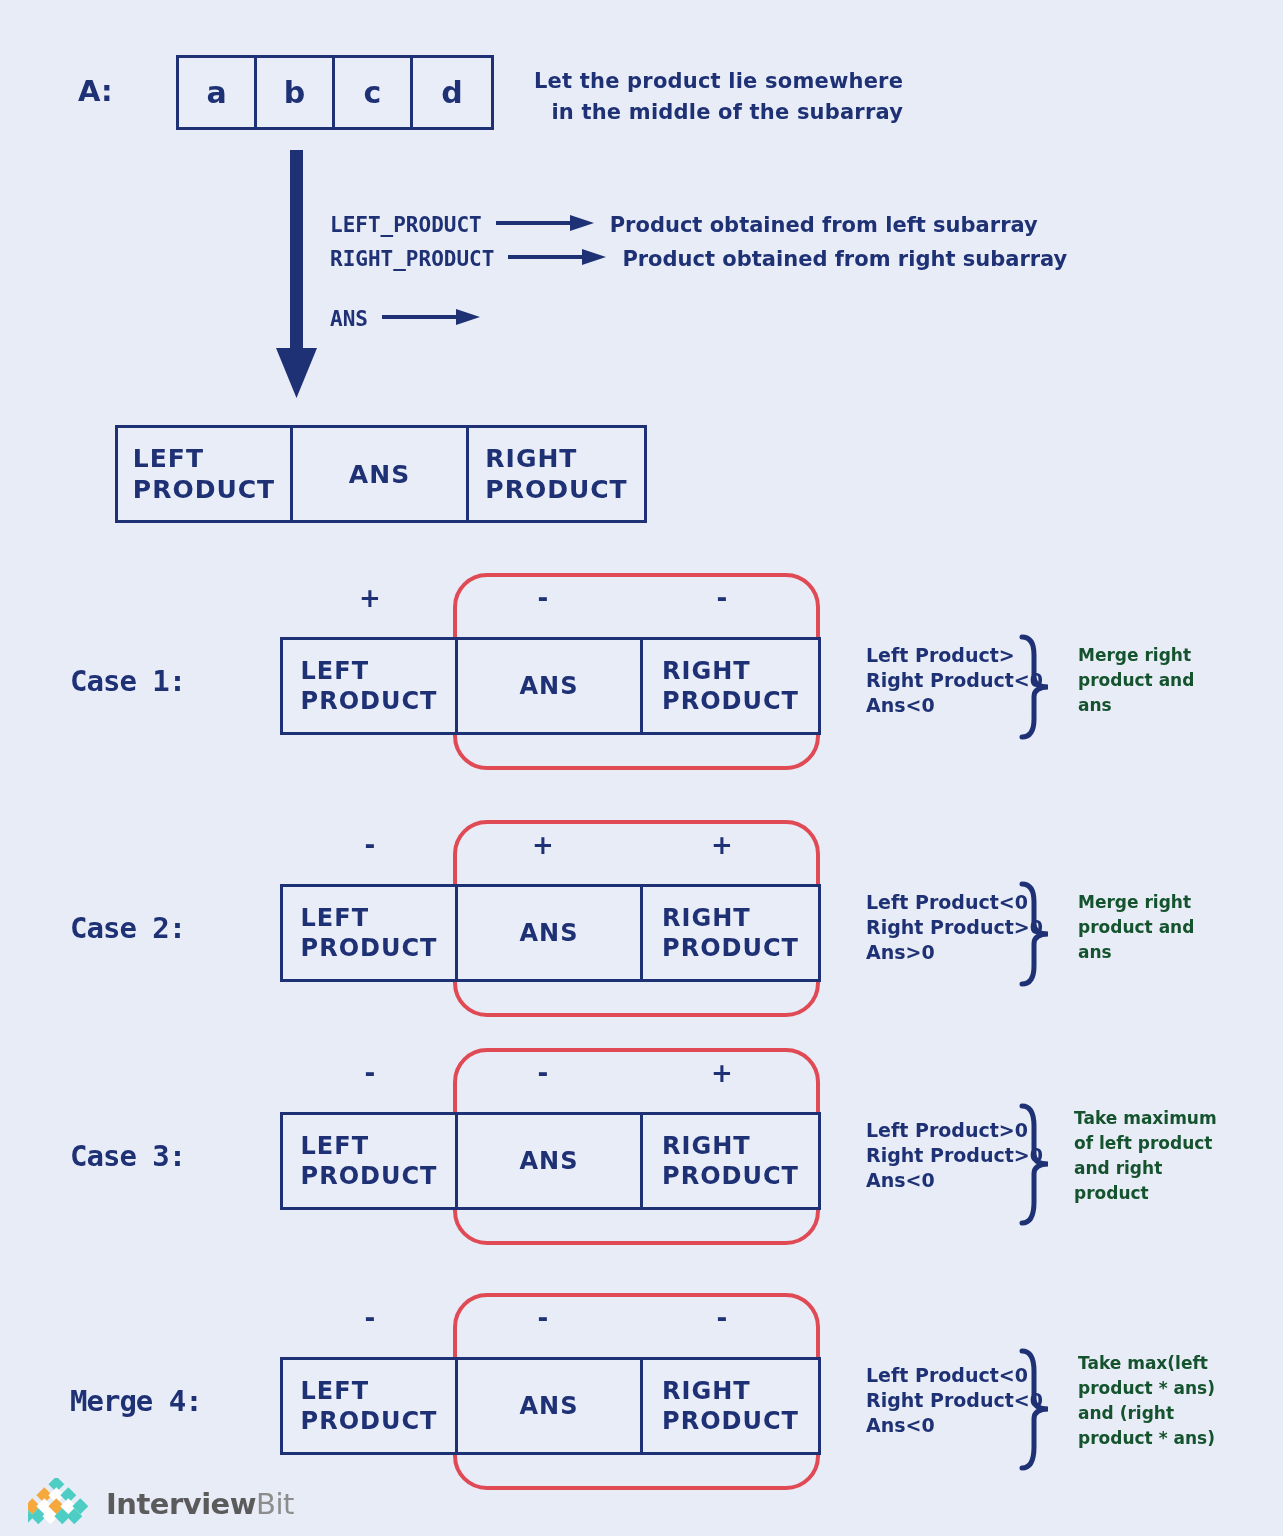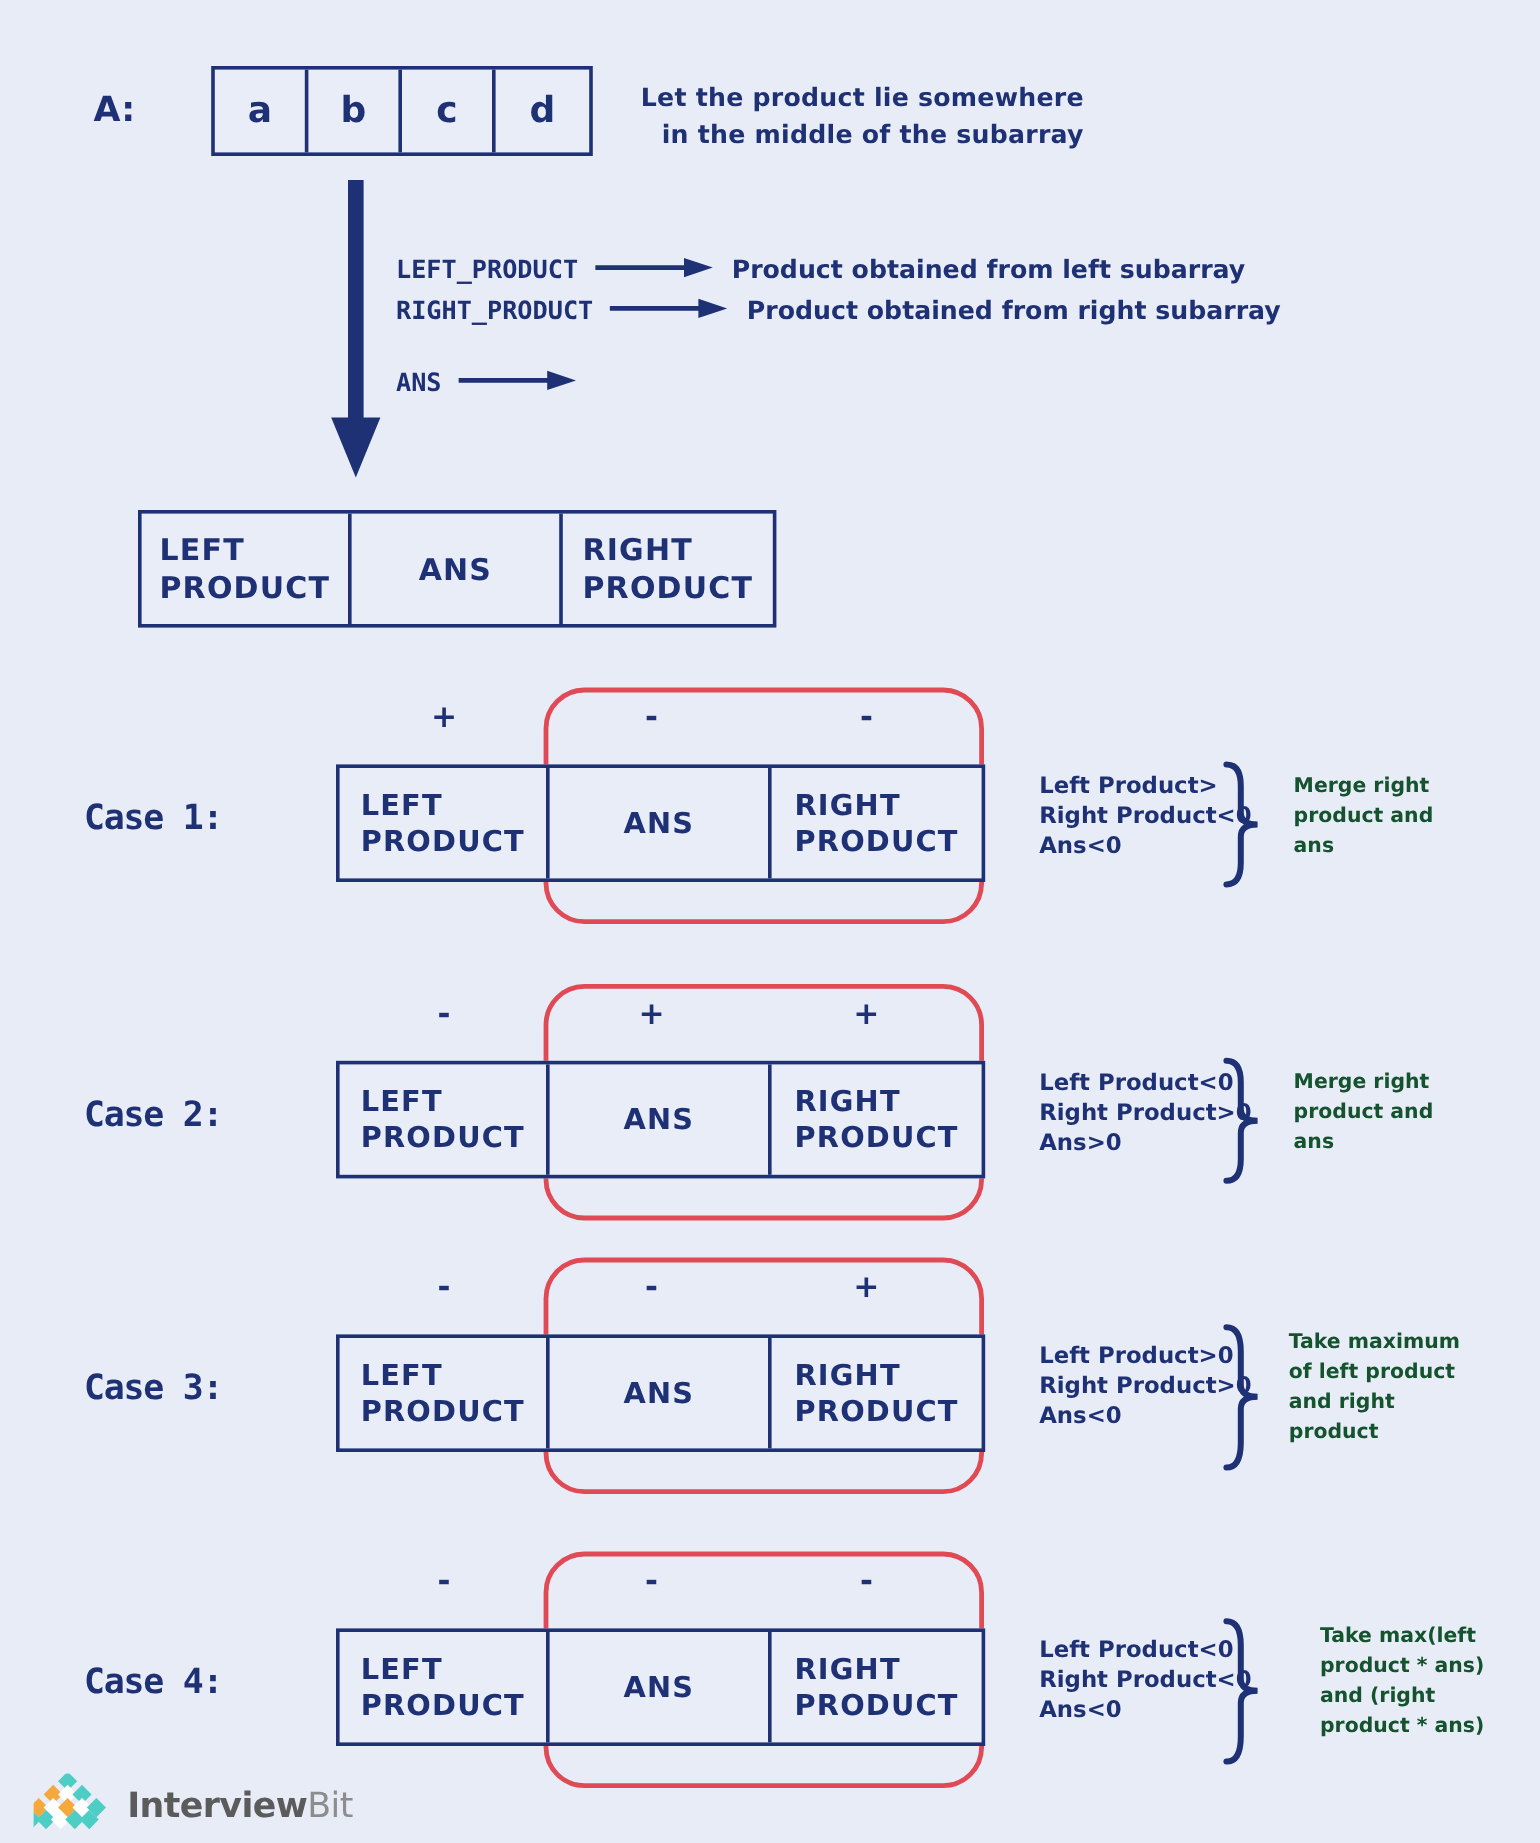--- a/index.html
+++ b/index.html
@@ -302,39 +302,39 @@
 product</div>
   </div>
 
   <div class="abs case-block" style="top:1285px;">
     <div class="abs red-rect" style="left:453px;top:8px;width:367px;height:197px;"></div>
 
     <div class="abs sign" style="left:355px;top:18px;">-</div>
     <div class="abs sign" style="left:528px;top:18px;">-</div>
     <div class="abs sign" style="left:707px;top:18px;">-</div>
 
-    <div class="abs case-label" style="top:99px;">Case 4:</div>
+    <div class="abs case-label" style="top:99px;">Merge 4:</div>
 
     <div class="abs case-bar" style="top:72px;">
       <div class="seg left" style="white-space:pre-line;">LEFT
 PRODUCT</div>
       <div class="seg mid" style="white-space:pre-line;">ANS</div>
       <div class="seg right" style="white-space:pre-line;">RIGHT
 PRODUCT</div>
     </div>
 
     <div class="abs cond-text" style="left:866px;top:78px;">Left Product&lt;0
 Right Product&lt;0
 Ans&lt;0</div>
     <div class="abs brace" style="left:1018px;top:62px;">
       <svg width="34" height="125" viewBox="0 0 34 125">
         <path d="M4 4 Q16 4 16 24 L16 52 Q16 62 30 62 Q16 62 16 72 L16 100 Q16 121 4 121" fill="none" stroke="#1f3175" stroke-width="5" stroke-linecap="round"></path>
       </svg>
     </div>
-    <div class="abs result-text" style="left:1100px;top:66px;">Take max(left
+    <div class="abs result-text" style="left:1078px;top:66px;">Take max(left
 product * ans)
 and (right
 product * ans)</div>
   </div>
 
   <div class="abs" id="logo">
     <span>
       <svg width="68" height="48" viewBox="0 0 68 48">
         <g transform="translate(34,4)">
           <rect x="-8" y="-0" width="11.3" height="11.3" transform="rotate(45)" fill="#4ecdc4"></rect>

